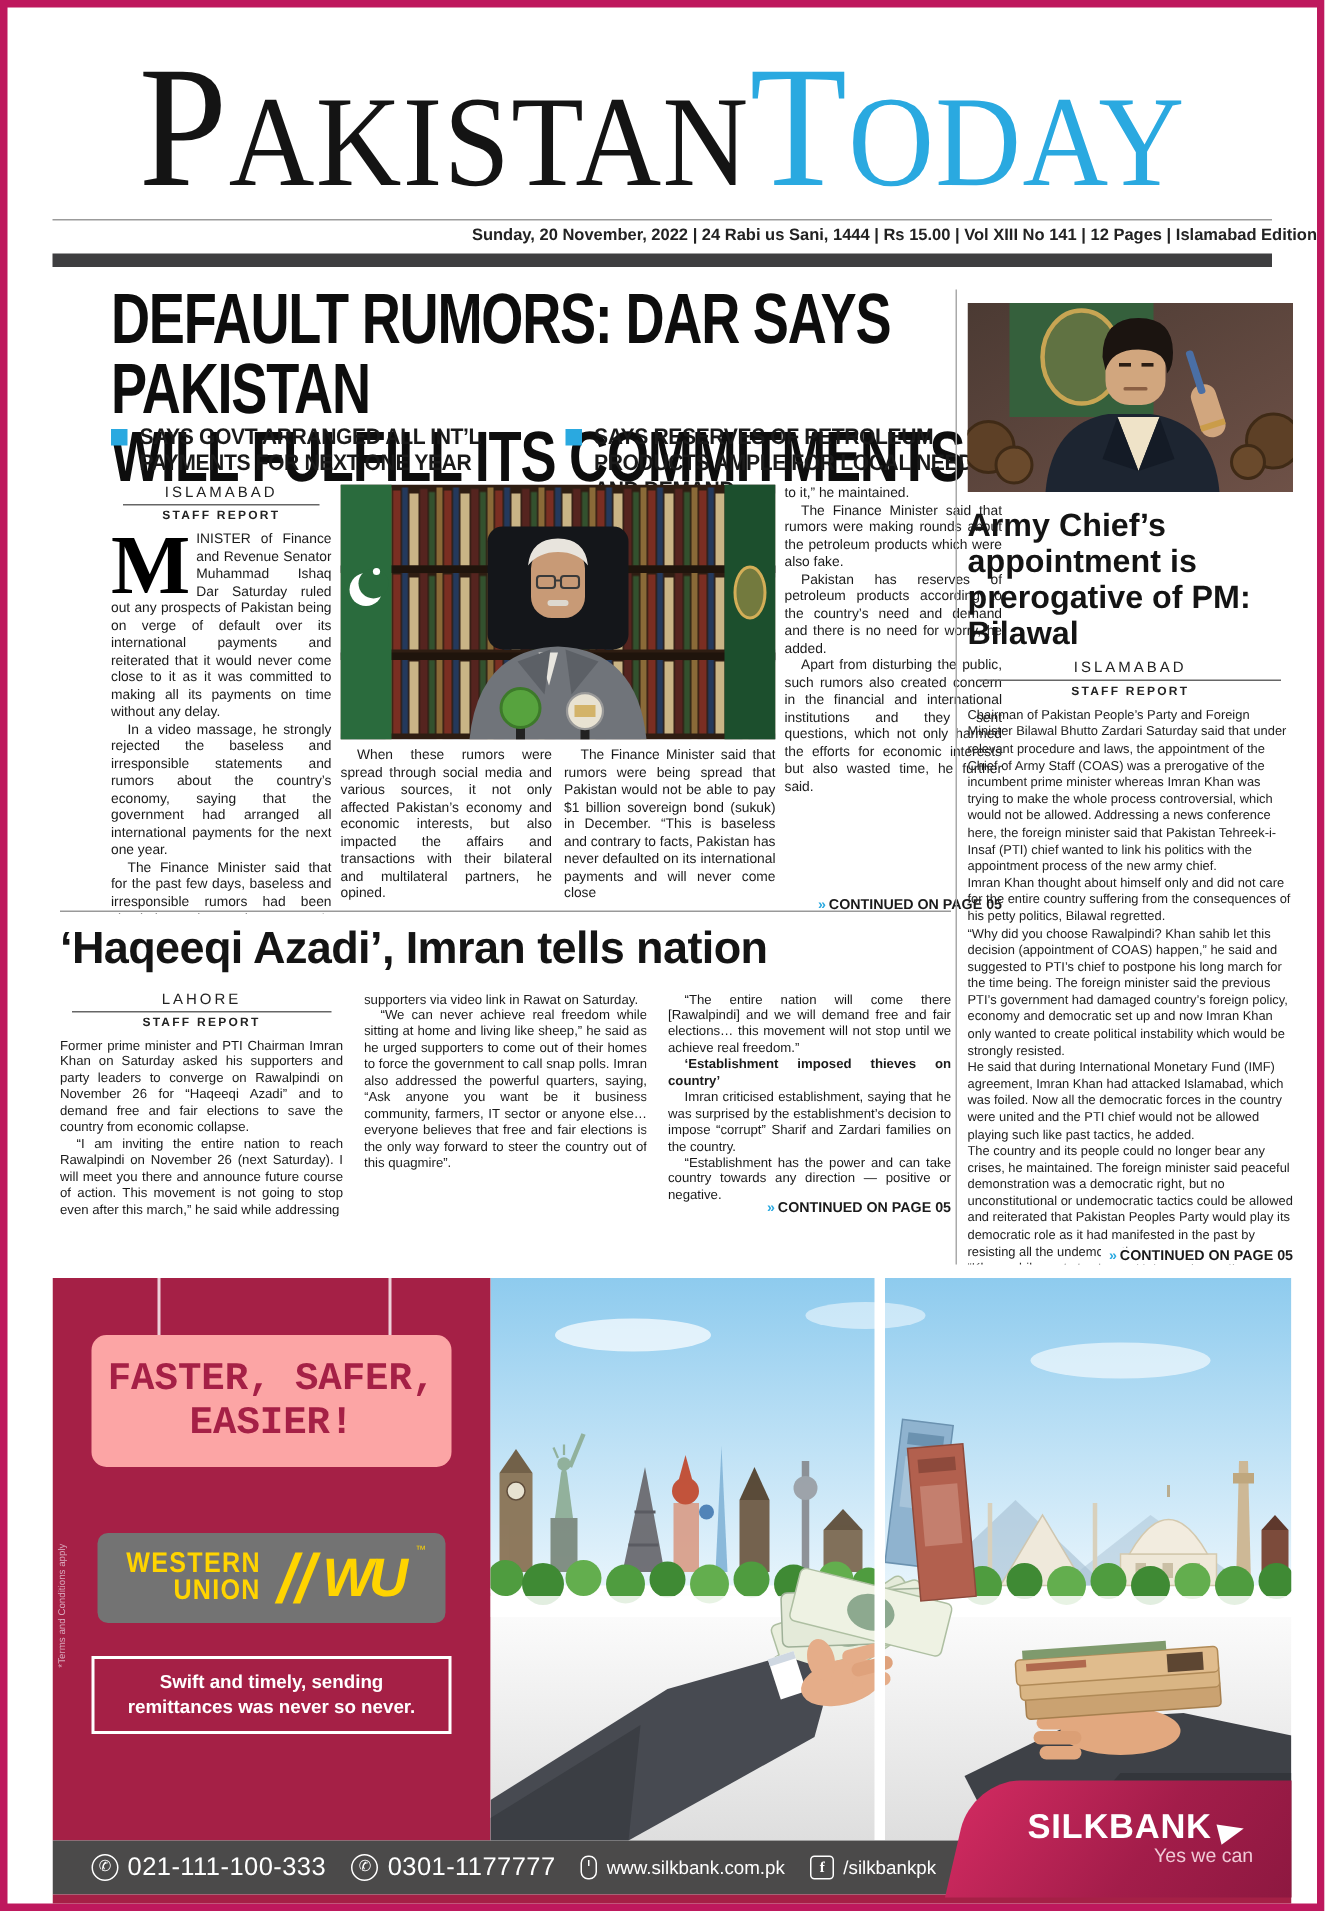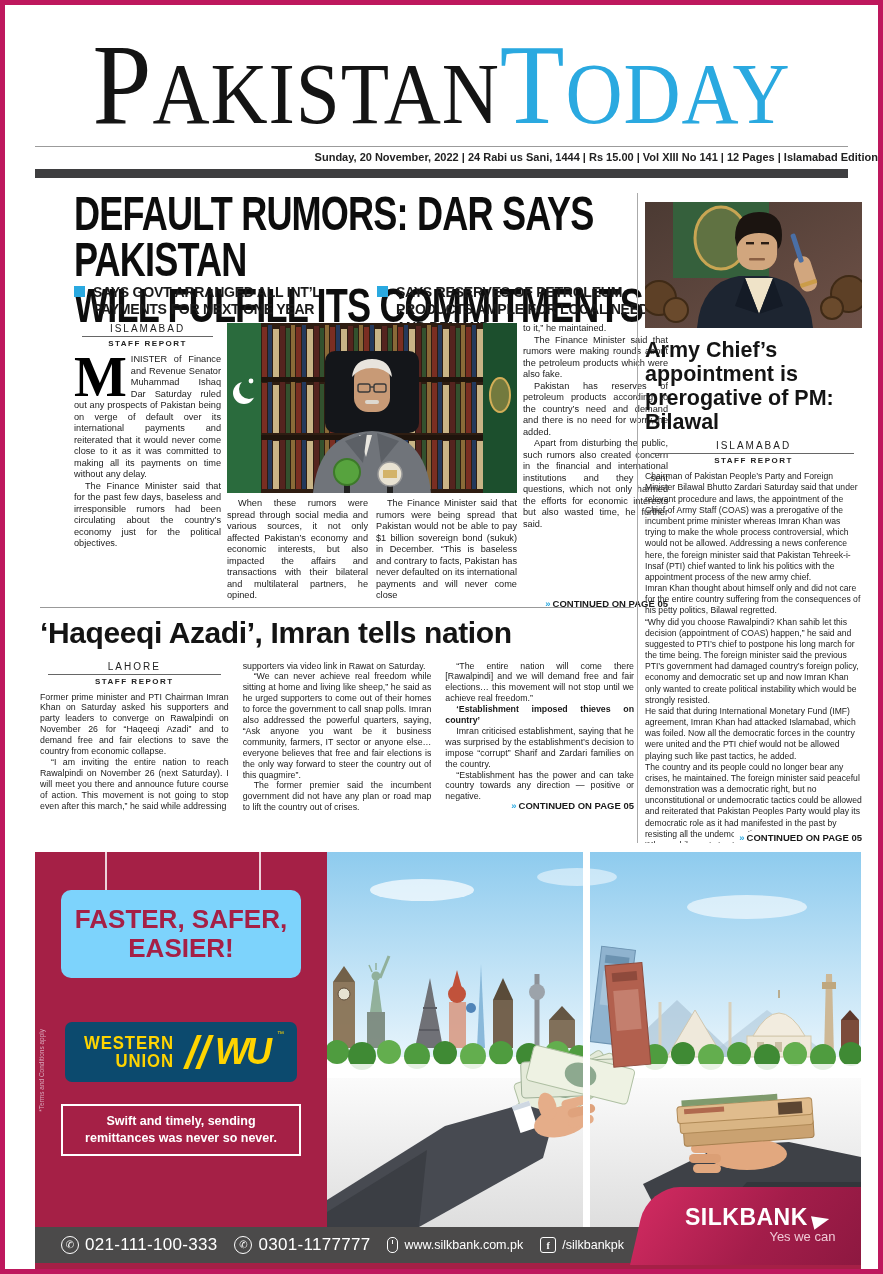--- a/index.html
+++ b/index.html
@@ -61,24 +61,24 @@
   .s2-cols{display:flex;gap:14px;margin-top:10px;}
   .s2-col{flex:1;height:150px;overflow:hidden;position:relative;}
   .s2-col p{font-size:8.8px;line-height:1.24;text-align:justify;}
   .s2-sub{font-weight:bold;}
   
   .ad{position:absolute;left:30px;top:847px;width:826px;height:419px;overflow:hidden;}
   .ad-left{position:absolute;left:0;top:0;width:292px;height:375px;background:#a52046;}
   .string{position:absolute;top:0;width:2px;height:40px;background:rgba(255,255,255,.8);}
   .string::after{content:"";position:absolute;bottom:-4px;left:-2px;width:6px;height:6px;
                  border-radius:50%;background:#fff;}
-  .sign{position:absolute;left:26px;top:38px;width:240px;height:88px;background:#7dd3fc;
+  .sign{position:absolute;left:26px;top:38px;width:240px;height:88px;background:#fca5a5;
         border-radius:10px;display:flex;flex-direction:column;align-items:center;
-        justify-content:center;color:#a52046;font-weight:bold;font-size:26px;line-height:1.1;}
-  .wu{position:absolute;left:30px;top:170px;width:232px;height:60px;background:#0c4a6e;
+        justify-content:center;color:#a52046;font-weight:bold;font-size:26px;line-height:1.1;font-family:Liberation Mono, monospace;}
+  .wu{position:absolute;left:30px;top:170px;width:232px;height:60px;background:#737373;
       border-radius:7px;display:flex;align-items:center;justify-content:center;gap:8px;color:#ffd400;}
   .wu-words{text-align:right;font-weight:bold;font-size:19px;line-height:.95;letter-spacing:1px;
             transform:scaleX(.88);}
   .wu-slash{width:5px;height:34px;background:#ffd400;transform:skewX(-22deg);margin-left:2px;}
   .wu-slash.s2x{margin-left:-1px;}
   .wu-mono{font-size:36px;font-weight:bold;font-style:italic;letter-spacing:-3px;}
   .wu-tm{font-size:7px;align-self:flex-start;margin-top:8px;}
   .wu-box{position:absolute;left:26px;top:252px;width:240px;box-sizing:border-box;
           border:2px solid #fff;color:#fff;font-weight:bold;font-size:12.5px;line-height:1.35;
           text-align:center;padding:7px 8px;}
@@ -139,20 +139,21 @@
       </div>
     </div>
     <div class="lead-cols">
       <div class="lcol1 body-just">
         <div class="dl">
           <div class="dl-city">ISLAMABAD</div>
           <div class="dl-rule"></div>
           <div class="dl-by">STAFF REPORT</div>
         </div>
         <p><span class="dropcap">M</span><span>INISTER of Finance and Revenue Senator Muhammad Ishaq Dar Saturday ruled out any prospects of Pakistan being on verge of default over its international payments and reiterated that it would never come close to it as it was committed to making all its payments on time without any delay.</span></p>
+        <p class="indent">In a video massage, he strongly rejected the baseless and irresponsible statements and rumors about the country’s economy, saying that the government had arranged all international payments for the next one year.</p>
         <p class="indent">The Finance Minister said that for the past few days, baseless and irresponsible rumors had been circulating about the country’s economy just for the political objectives.</p>
       </div>
       <div class="lmid">
 
         <svg class="photo" width="290" height="170" viewBox="0 0 290 170">
           <defs>
             <pattern id="books" width="34" height="56" patternUnits="userSpaceOnUse">
               <rect width="34" height="56" fill="#2e1d12"></rect>
               <rect x="1" y="4" width="5" height="50" fill="#7a2e22"></rect>
               <rect x="7" y="2" width="4" height="52" fill="#24395c"></rect>
@@ -274,21 +275,20 @@
           <div class="dl-city">LAHORE</div>
           <div class="dl-rule"></div>
           <div class="dl-by">STAFF REPORT</div>
         </div>
         <p>Former prime minister and PTI Chairman Imran Khan on Saturday asked his supporters and party leaders to converge on Rawalpindi on November 26 for “Haqeeqi Azadi” and to demand free and fair elections to save the country from economic collapse.</p>
         <p class="indent">“I am inviting the entire nation to reach Rawalpindi on November 26 (next Saturday). I will meet you there and announce future course of action. This movement is not going to stop even after this march,” he said while addressing</p>
       </div>
       <div class="s2-col">
         <p>supporters via video link in Rawat on Saturday.</p>
         <p class="indent">“We can never achieve real freedom while sitting at home and living like sheep,” he said as he urged supporters to come out of their homes to force the government to call snap polls. Imran also addressed the powerful quarters, saying, “Ask anyone you want be it business community, farmers, IT sector or anyone else… everyone believes that free and fair elections is the only way forward to steer the country out of this quagmire”.</p>
-        <p class="indent">The former premier said the incumbent government did not have any plan or road map to lift the country out of crises.</p>
       </div>
       <div class="s2-col">
         <p class="indent">“The entire nation will come there [Rawalpindi] and we will demand free and fair elections… this movement will not stop until we achieve real freedom.”</p>
         <p class="indent s2-sub">‘Establishment imposed thieves on country’</p>
         <p class="indent">Imran criticised establishment, saying that he was surprised by the establishment’s decision to impose “corrupt” Sharif and Zardari families on the country.</p>
         <p class="indent">“Establishment has the power and can take country towards any direction — positive or negative.</p>
         <div class="continued">
           <span class="chev">»</span><span>CONTINUED ON PAGE 05</span>
         </div>
       </div>

